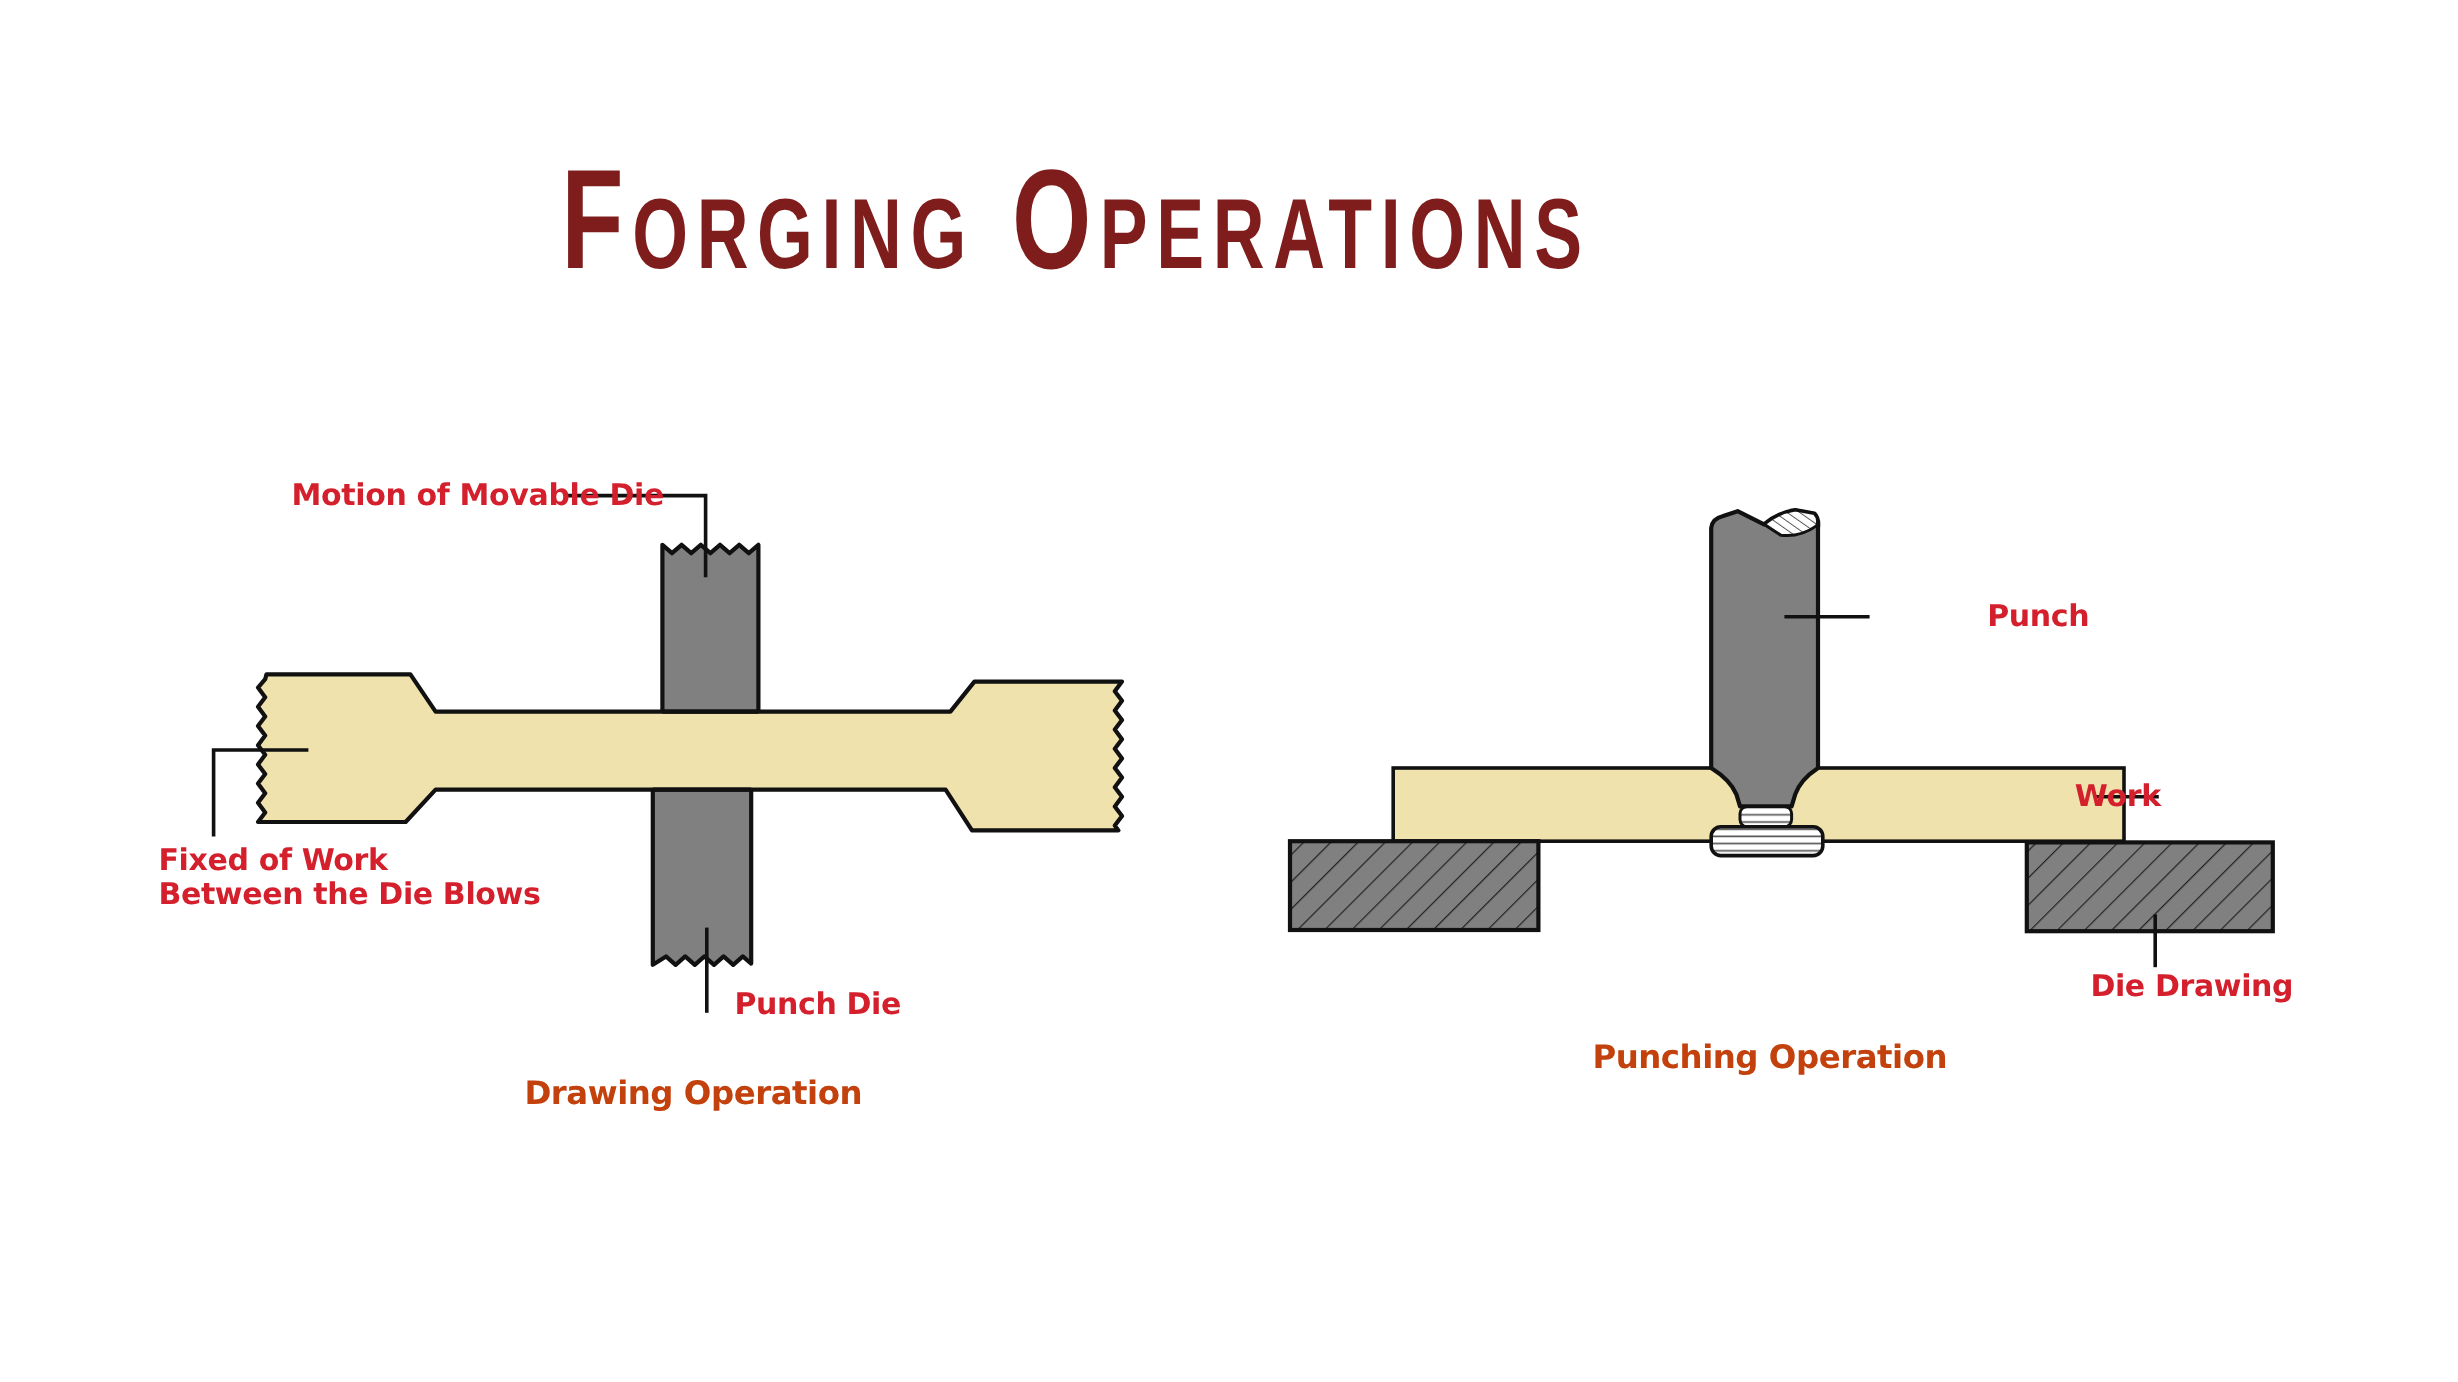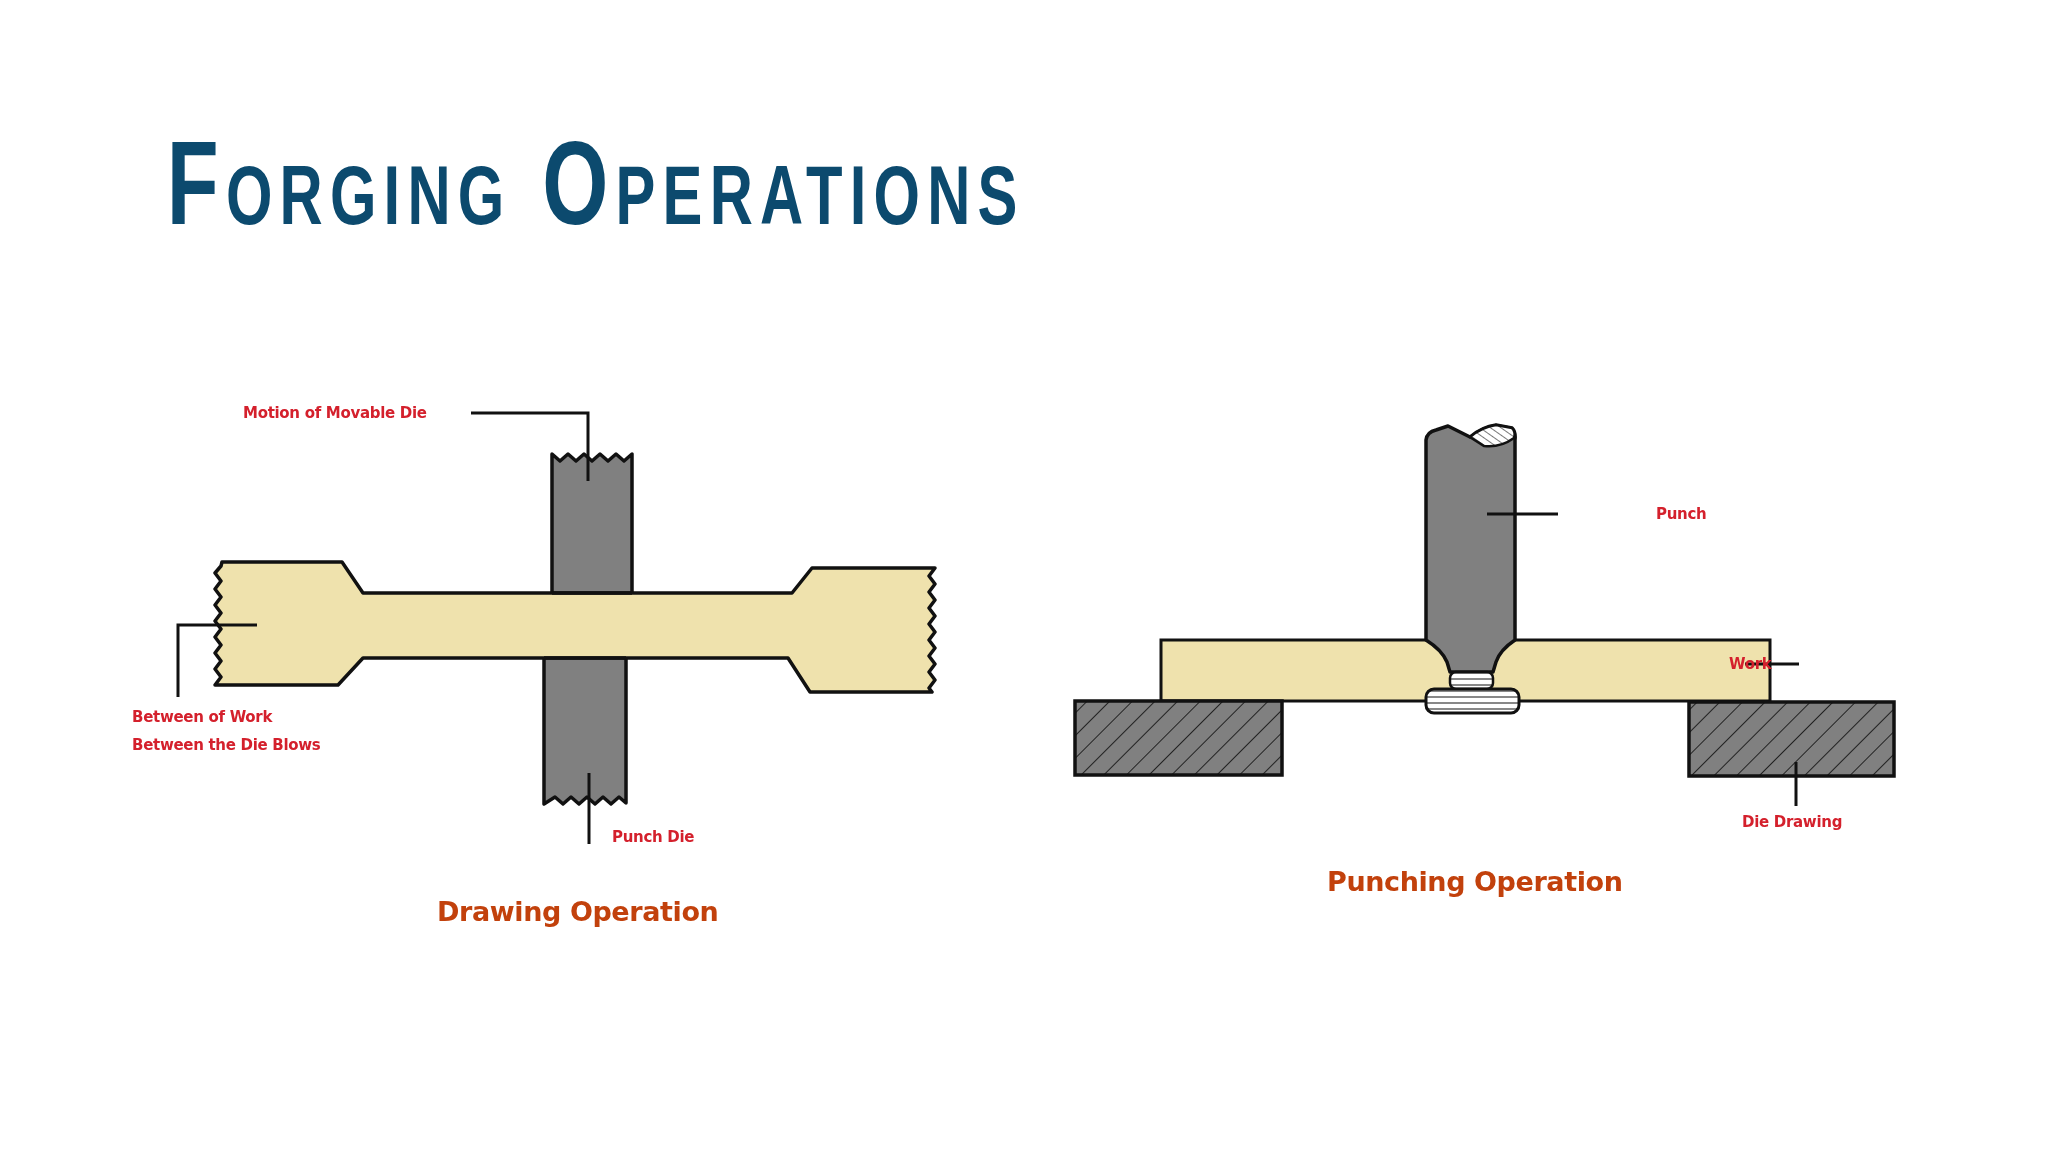--- a/index.html
+++ b/index.html
@@ -1,27 +1,27 @@
 <!DOCTYPE html>
 <html><head>
 <meta charset="utf-8">
 <style>
   html, body { margin: 0; padding: 0; background: #ffffff; }
   body { width: 2048px; height: 1152px; overflow: hidden; position: relative; font-family: "Liberation Sans", sans-serif; }
   #stage { position: absolute; left: 0; top: 0; width: 2048px; height: 1152px; }
   .title {
-    position: absolute; left: 0; top: 118px; width: 1794px; text-align: left;
+    position: absolute; left: 0; top: 118px; width: 1794px; text-align: center;
     font-family: "Liberation Sans", sans-serif; font-weight: 700;
-    font-size: 118px; line-height: 130px; color: #0c4a6e;
+    font-size: 118px; line-height: 130px; color: #7f1d1d;
     font-variant: small-caps; letter-spacing: 10px;
   }
   .title span { display: inline-block; transform: scaleX(0.72); transform-origin: center; white-space: nowrap; }
   .lbl {
     position: absolute; color: #d4202c; font-family: "DejaVu Sans", sans-serif;
-    font-weight: 700; font-size: 15px; line-height: 26px; white-space: nowrap; letter-spacing: -0.3px;
+    font-weight: 700; font-size: 25px; line-height: 26px; white-space: nowrap; letter-spacing: -0.3px;
   }
   .cap {
     position: absolute; color: #c2410c; font-family: "DejaVu Sans", sans-serif;
     font-weight: 700; font-size: 27px; line-height: 34px; white-space: nowrap; letter-spacing: -0.4px;
   }
   svg { position: absolute; left: 0; top: 0; }
 </style>
 </head>
 <body>
 
@@ -84,21 +84,21 @@
 
       <line x1="1487" y1="514" x2="1558" y2="514" stroke="#111" stroke-width="3"></line>
 
       <line x1="1745" y1="664" x2="1799" y2="664" stroke="#111" stroke-width="3"></line>
 
       <line x1="1796" y1="762" x2="1796" y2="806" stroke="#111" stroke-width="3"></line>
     </g>
   </svg>
 
   <div class="lbl" style="left:243px; top:400px;">Motion of Movable Die</div>
-  <div class="lbl" style="left:132px; top:704px;">Between of Work</div>
+  <div class="lbl" style="left:132px; top:704px;">Fixed of Work</div>
   <div class="lbl" style="left:132px; top:732px;text-align:center;">Between the Die Blows</div>
   <div class="lbl" style="left:612px; top:824px;">Punch Die</div>
   <div class="cap" style="left:437px; top:895px;">Drawing Operation</div>
 
   <div class="lbl" style="left:1656px; top:501px;">Punch</div>
   <div class="lbl" style="left:1729px; top:651px;">Work</div>
   <div class="lbl" style="left:1742px; top:809px;">Die Drawing</div>
   <div class="cap" style="left:1327px; top:865px;">Punching Operation</div>
 
 </div>

